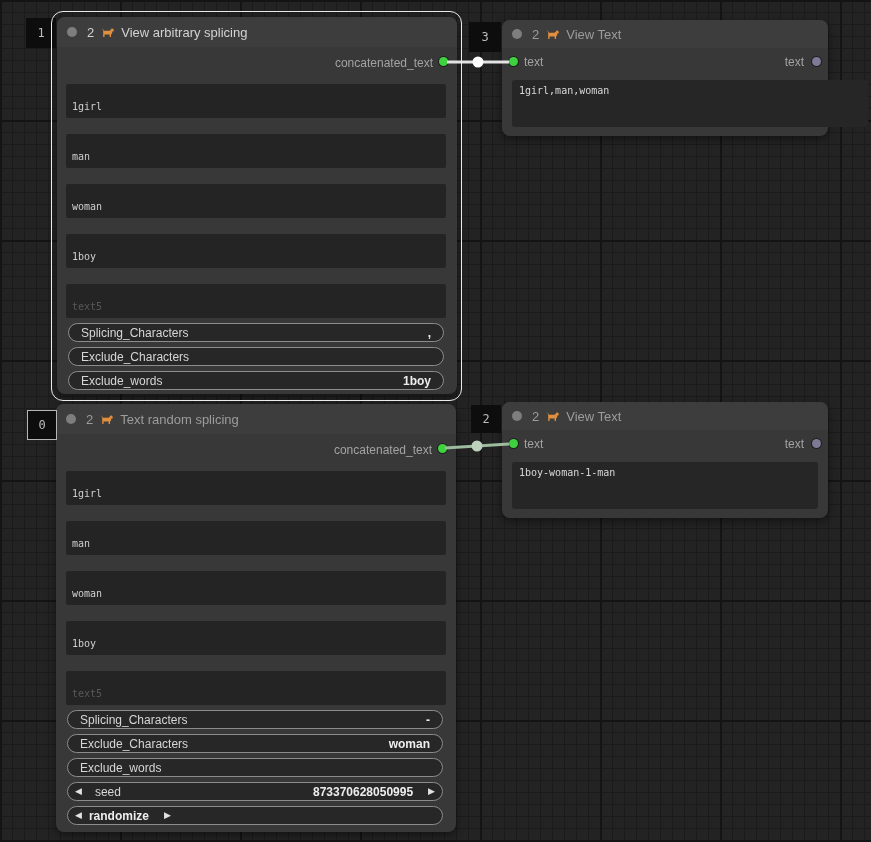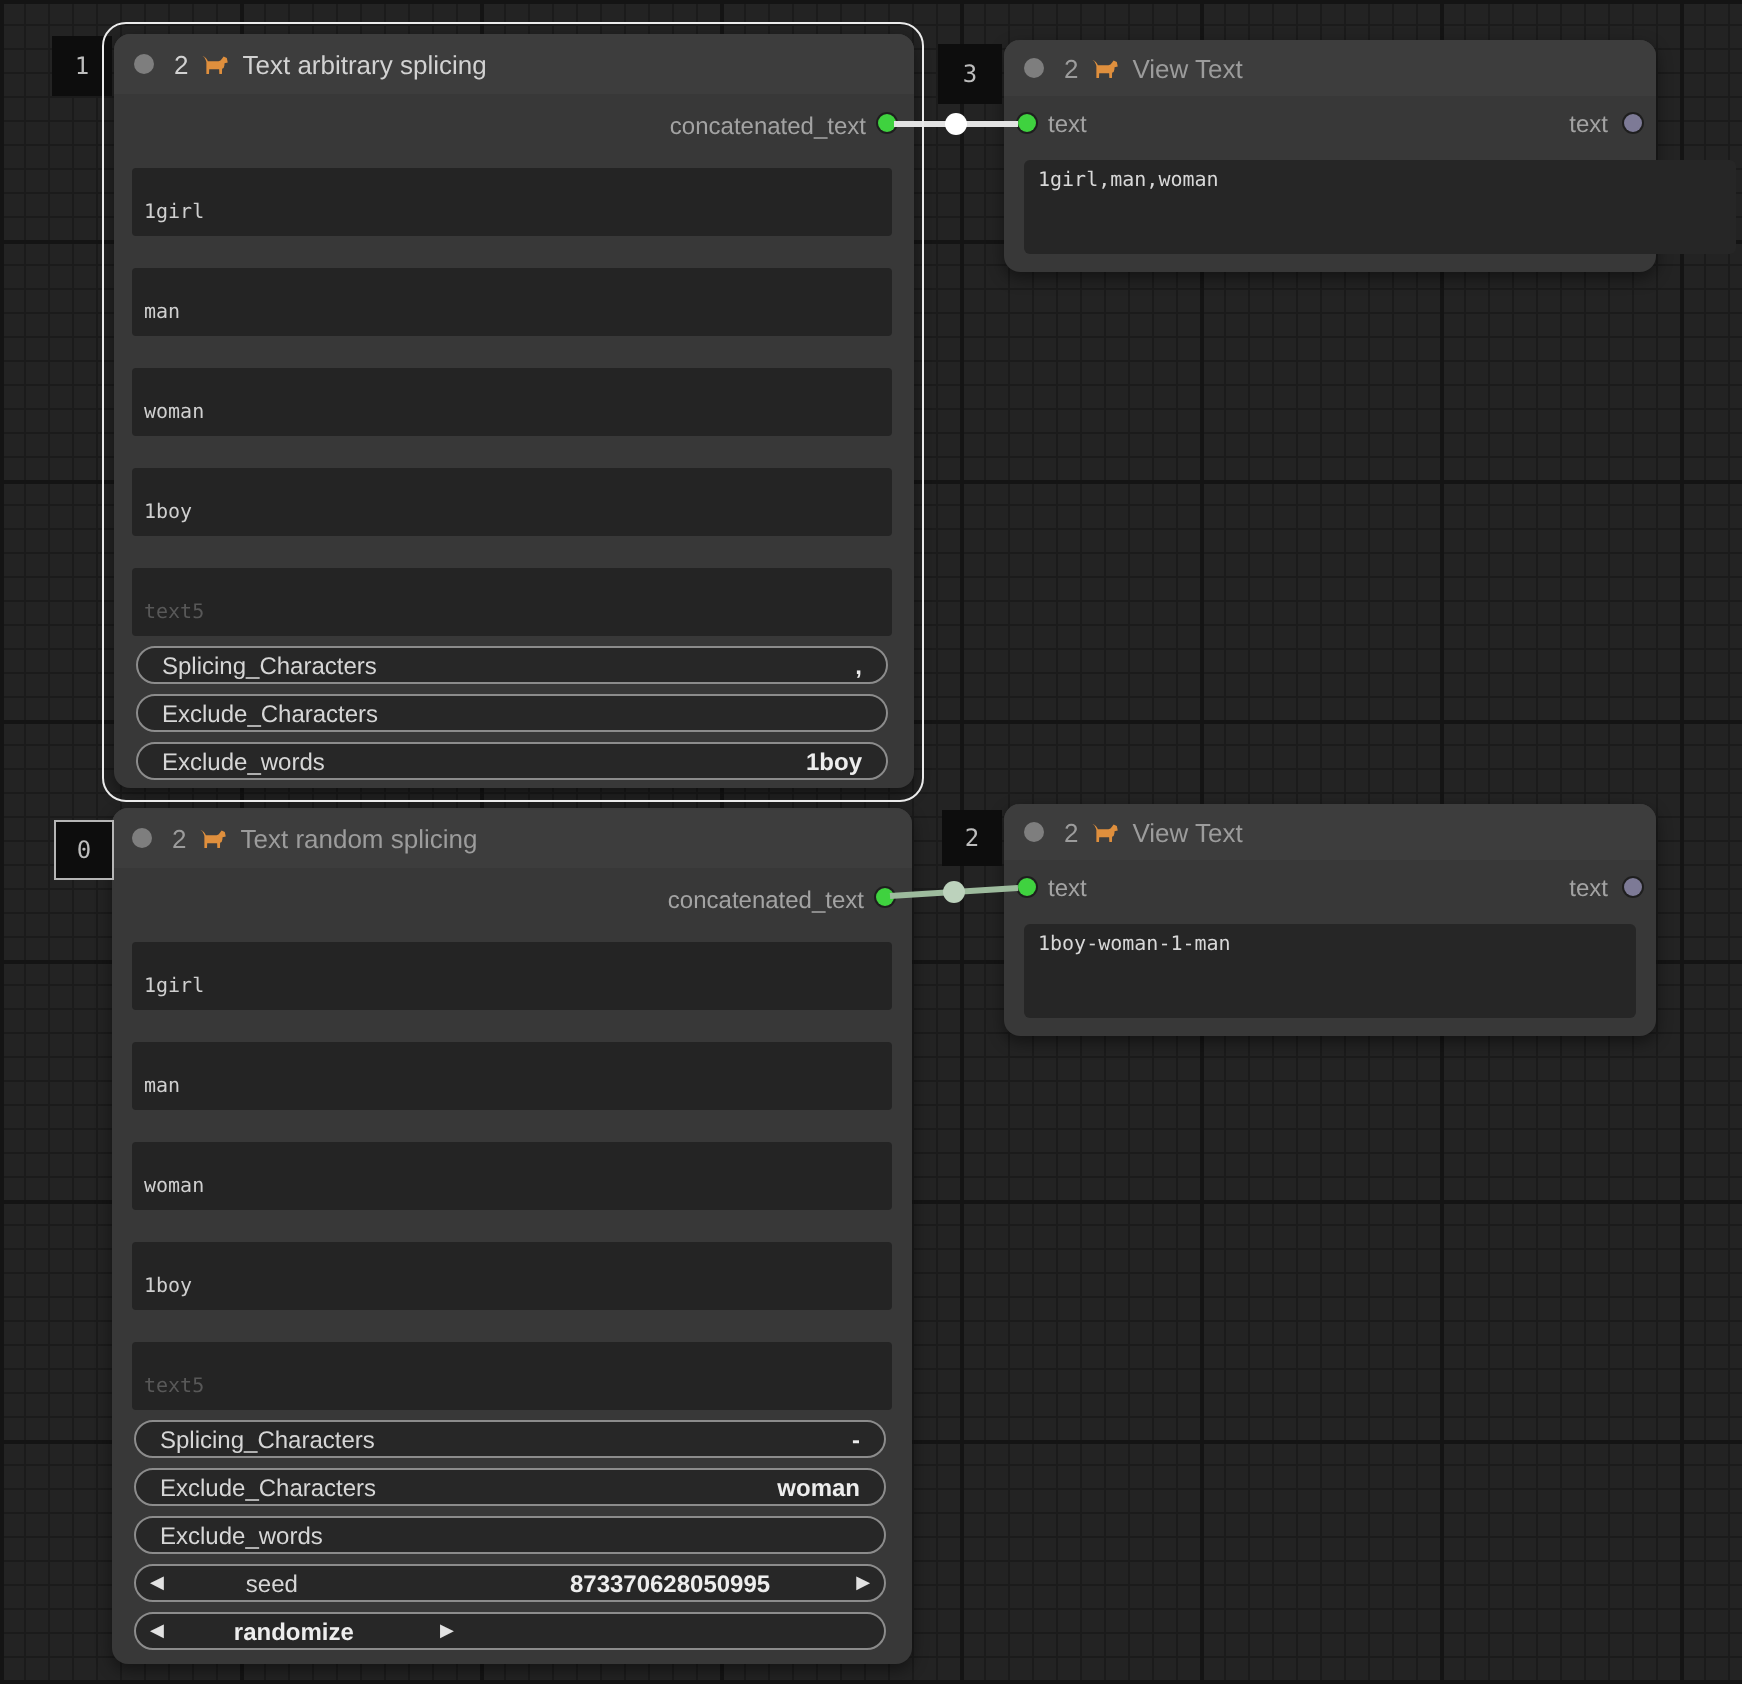--- a/index.html
+++ b/index.html
@@ -25,21 +25,21 @@
   .sel-outline{position:absolute;border:1.5px solid #ebebeb;border-radius:12px;pointer-events:none;z-index:5;}
   .slot-label{position:absolute;font-size:12px;color:#a3a3a3;height:16px;line-height:16px;}
   .slot-label.right{text-align:right;}
   .pdot{position:absolute;width:9px;height:9px;border-radius:50%;box-shadow:0 0 0 1px rgba(0,0,0,.45);}
   .tfield{position:absolute;background:#242424;border-radius:2px;
     font-family:"DejaVu Sans Mono",monospace;font-size:10px;color:#cfcfcf;
     padding:17px 6px;box-sizing:border-box;overflow:hidden;}
   .tfield.ph{color:#585858;}
   .widget{position:absolute;height:19px;background:#272727;border:1px solid #8c8c8c;
     border-radius:10px;box-sizing:border-box;display:flex;align-items:center;
-    font-size:12px;color:#d6d6d6;overflow:hidden;gap:28px;}
+    font-size:12px;color:#d6d6d6;overflow:hidden;}
   .widget .wlabel{margin-left:12px;flex:1 1 auto;white-space:nowrap;overflow:hidden;}
   .widget .wvalue{margin-right:12px;color:#ededed;font-weight:600;white-space:nowrap;}
   .widget.stepper .wlabel{margin-left:6px;}
   .warrow{flex:0 0 auto;font-size:9px;color:#e2e2e2;line-height:1;padding:0 7px;cursor:pointer;}
   .badge{position:absolute;background:#0d0d0d;color:#bdbdbd;
     font-family:"DejaVu Sans Mono",monospace;font-size:12px;
     display:flex;align-items:center;justify-content:center;z-index:4;}
   .badge.bordered{border:1px solid #b5b5b5;box-sizing:border-box;}
   .viewtext{position:absolute;background:#262626;border-radius:3px;
     font-family:"DejaVu Sans Mono",monospace;font-size:10px;color:#d8d8d8;
@@ -59,21 +59,21 @@
 
   <div class="sel-outline" style="left:51px;top:11px;width:409px;height:388px;"></div>
 
   <div class="node selected" style="left:57px;top:17px;width:400px;height:377px;">
     <div class="ntitle">
       <span class="collapse-dot"></span>
       <span>2</span>
       <svg class="dogicon" viewBox="0 0 16 16">
           <path d="M1.3,3.2 Q2.6,3.6 3.1,5.4 L3.4,6.4 3.4,12.8 4.8,12.8 4.9,10.2 10.2,10.2 10.3,12.8 11.7,12.8 11.8,10 Q12.9,9.6 13,8.2 L13.1,7 14.8,6.6 14.3,4.2 12.6,3.4 11.6,4.8 Q11.1,5.8 9.9,6 L4.2,6 Q3.4,3.8 1.3,3.2 Z" fill="#df8f3d"></path>
         </svg>
-      <span>Text arbitrary splicing</span>
+      <span>View arbitrary splicing</span>
     </div>
     <span class="slot-label right" style="right:24px;top:38px;width:150px;">concatenated_text</span>
     <span class="pdot" style="left: 382px; top: 40px; background-color: rgb(63, 210, 63);"></span>
 
     <div class="tfield" style="left:9px;top:67px;width:380px;height:30px;">1girl</div>
     <div class="tfield" style="left:9px;top:117px;width:380px;height:30px;">man</div>
     <div class="tfield" style="left:9px;top:167px;width:380px;height:30px;">woman</div>
     <div class="tfield" style="left:9px;top:217px;width:380px;height:30px;">1boy</div>
     <div class="tfield ph" style="left:9px;top:267px;width:380px;height:30px;">text5</div>
 

